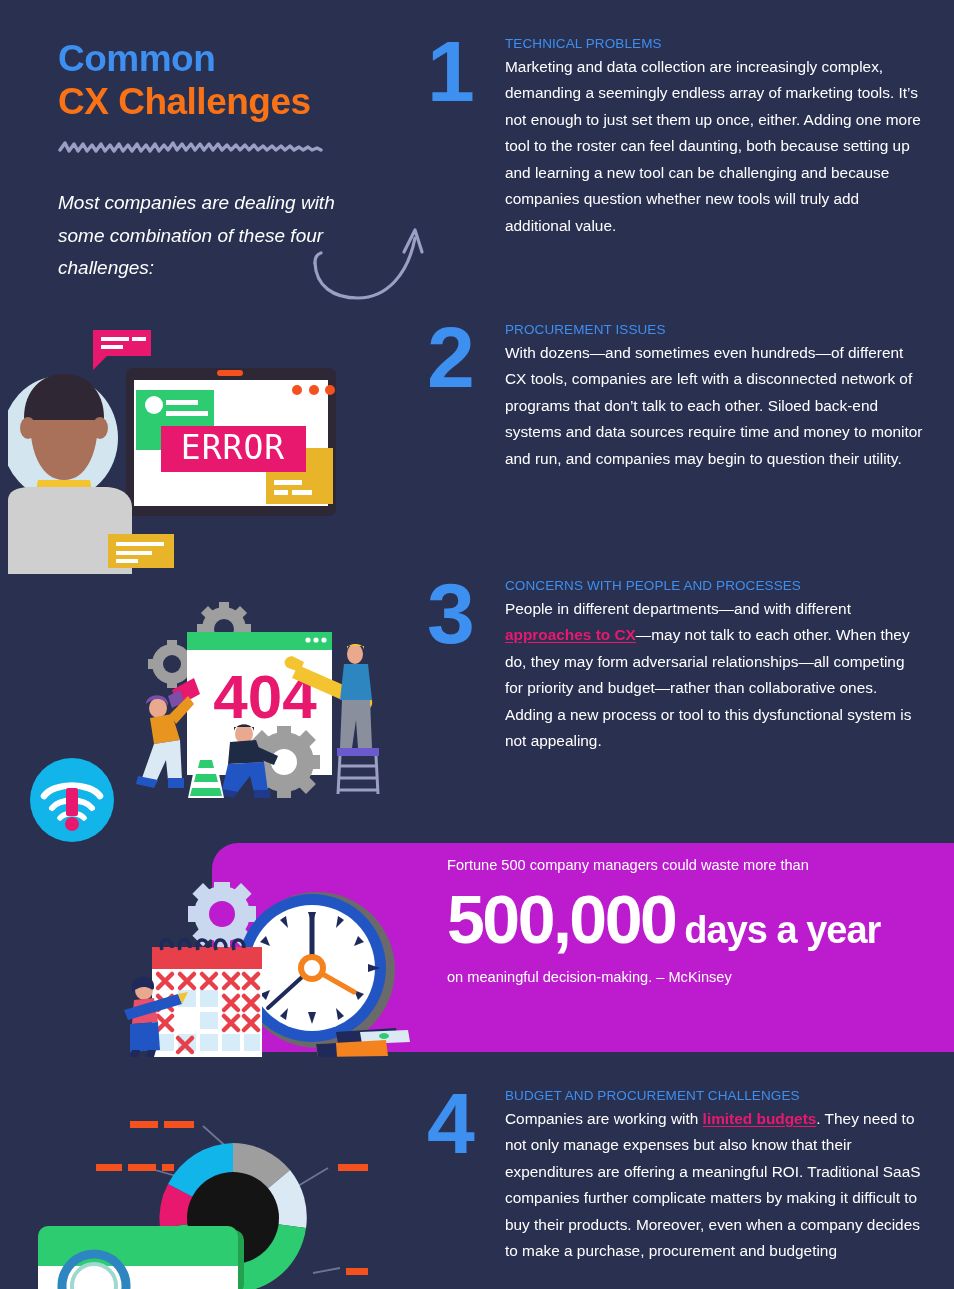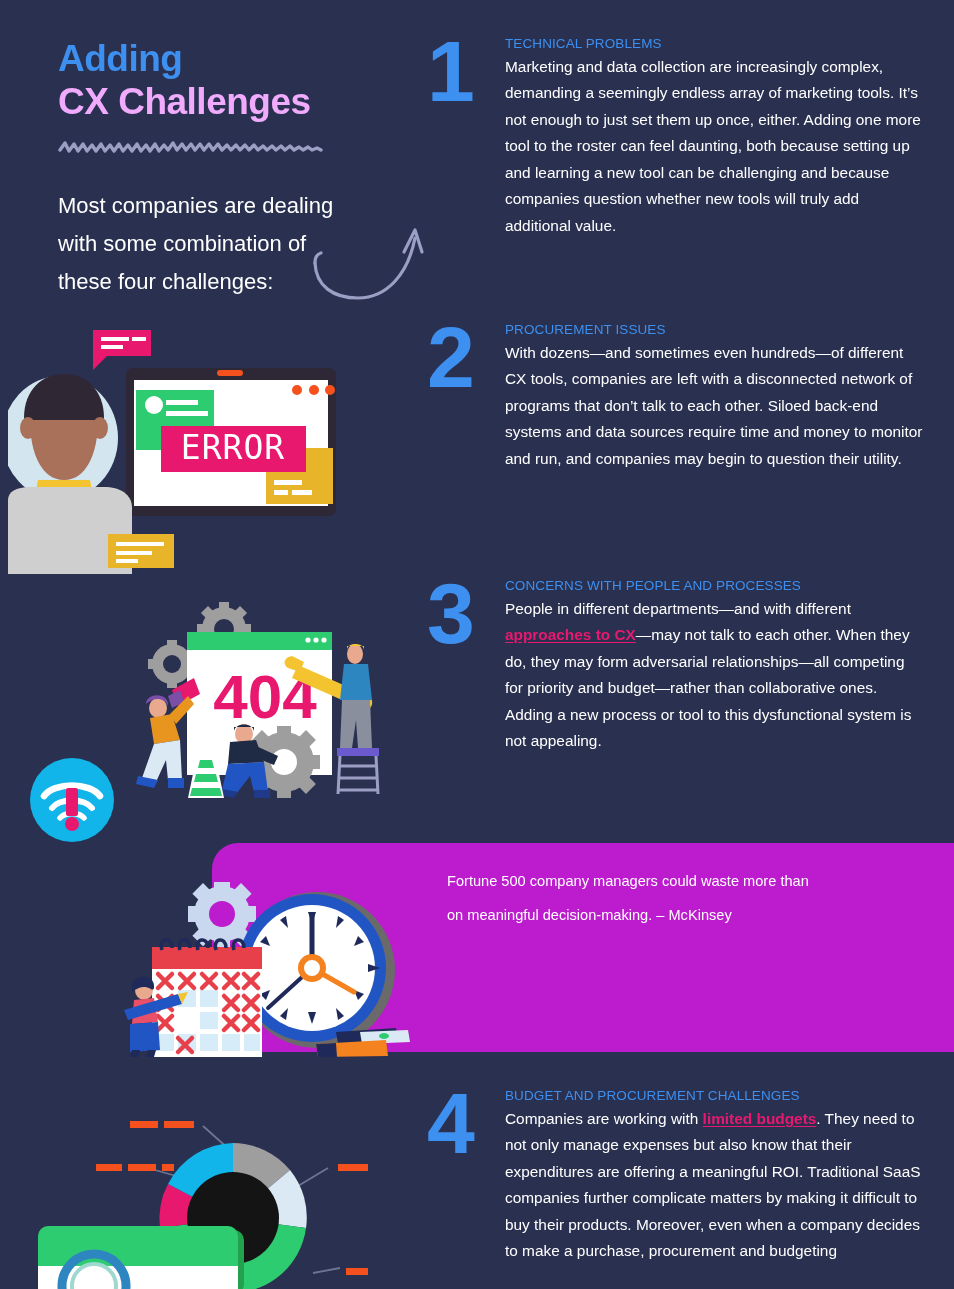--- a/index.html
+++ b/index.html
@@ -13,26 +13,27 @@
   .page{position:relative;width:954px;height:1289px;overflow:hidden;}
 
   
   .header{position:absolute;left:58px;top:38px;width:360px;}
   .title-1{
     font-size:37px;font-weight:bold;letter-spacing:-0.5px;
     color:#3d8ff0;line-height:1.12;
   }
   .title-2{
     font-size:37px;font-weight:bold;letter-spacing:-0.5px;
-    color:#f0abfc;line-height:1.12;margin-top:2px;
+    color:#f97316;line-height:1.12;margin-top:2px;
   }
   .squiggle{margin-top:16px;width:265px;height:18px;}
   .intro{
-    margin-top:26px;color:#ffffff;font-size:22px;line-height:1.72;
+    margin-top:26px;color:#ffffff;font-size:19px;line-height:1.72;
     max-width:285px;
+    font-style:italic;
   }
   .arrow-wrap{position:absolute;left:303px;top:216px;width:125px;height:92px;}
 
   
   .item{position:absolute;}
   .item .num{
     position:absolute;left:0;top:0;
     font-size:86px;font-weight:bold;color:#3d8ff0;
     line-height:0.82;letter-spacing:-3px;
   }
@@ -50,21 +51,21 @@
   #item2{left:427px;top:322px;}
   #item3{left:427px;top:578px;}
   #item4{left:427px;top:1088px;}
 
   
   .stat-banner{
     position:absolute;left:212px;top:843px;width:742px;height:209px;
     background:#bc1ccd;border-top-left-radius:26px;
     border-bottom-left-radius:0px;
   }
-  .stat-inner{position:absolute;left:235px;top:28px;width:490px;}
+  .stat-inner{position:absolute;left:235px;top:12px;width:490px;}
   .stat-top{color:#ffffff;font-size:14.6px;line-height:1.4;}
   .stat-big-row{margin-top:10px;display:flex;align-items:baseline;}
   .stat-number{
     color:#ffffff;font-size:68px;font-weight:bold;letter-spacing:-2.5px;
     line-height:1;
   }
   .stat-unit{
     color:#ffffff;font-size:38px;font-weight:bold;letter-spacing:-1px;
     margin-left:9px;line-height:1;
   }
@@ -77,21 +78,21 @@
   #ill-wifi{left:24px;top:752px;}
   #ill-clock{left:122px;top:882px;}
   #ill-donut{left:28px;top:1118px;}
 </style>
 </head>
 <body>
 
 <div class="page">
 
   <div class="header">
-    <div class="title-1">Adding</div>
+    <div class="title-1">Common</div>
     <div class="title-2">CX Challenges</div>
     <svg class="squiggle" viewBox="0 0 265 18">
       <path d="M2 11 L7 4 L11 12 L16 5 L20 12 L25 5 L29 12 L34 6 L38 12 L43 5 L47 12 L52 6 L56 12 L61 5 L65 12 L70 6 L74 12 L79 5 L83 12 L88 6 L92 12 L97 5 L101 12 L106 6 L110 11 L115 4 L119 11 L124 5 L128 11 L133 5 L137 11 L142 5 L146 11 L151 5 L155 11 L160 5 L164 11 L169 6 L173 11 L178 6 L182 11 L187 6 L191 11 L196 6 L200 11 L205 7 L209 11 L214 7 L218 11 L223 7 L227 11 L232 7 L236 11 L241 8 L245 11 L250 8 L254 11 L259 9 L263 11" fill="none" stroke="#9b9fc4" stroke-width="3.4" stroke-linecap="round" stroke-linejoin="round"></path>
     </svg>
     <div class="intro">Most companies are dealing with some combination of these four challenges:</div>
   </div>
 
   <div class="arrow-wrap">
     <svg width="125" height="92" viewBox="0 0 125 92">
       <path d="M12 47 C12 42 14 38 18 37" fill="none" stroke="#9b9fc4" stroke-width="3.2" stroke-linecap="round"></path>
@@ -128,20 +129,24 @@
     <div class="num">4</div>
     <div class="body">
       <h3>BUDGET AND PROCUREMENT CHALLENGES</h3>
       <p><span>Companies are working with </span><a class="lnk" href="#">limited budgets</a><span>. They need to not only manage expenses but also know that their expenditures are offering a meaningful ROI. Traditional SaaS companies further complicate matters by making it difficult to buy their products. Moreover, even when a company decides to make a purchase, procurement and budgeting</span></p>
     </div>
   </div>
 
   <div class="stat-banner">
     <div class="stat-inner">
       <div class="stat-top">Fortune 500 company managers could waste more than</div>
+      <div class="stat-big-row">
+        <span class="stat-number">500,000</span>
+        <span class="stat-unit">days a year</span>
+      </div>
       <div class="stat-bottom">on meaningful decision-making. – McKinsey</div>
     </div>
   </div>
 
   <div class="ill" id="ill-error">
     <svg width="360" height="272" viewBox="0 0 360 272">
 
       <g>
         <rect x="85" y="18" width="58" height="26" fill="#e8186f"></rect>
         <path d="M85 44 L85 58 L99 44 Z" fill="#e8186f"></path>

